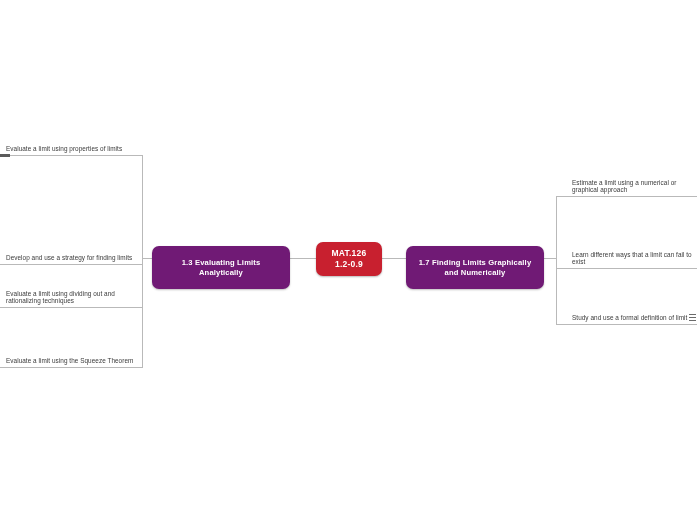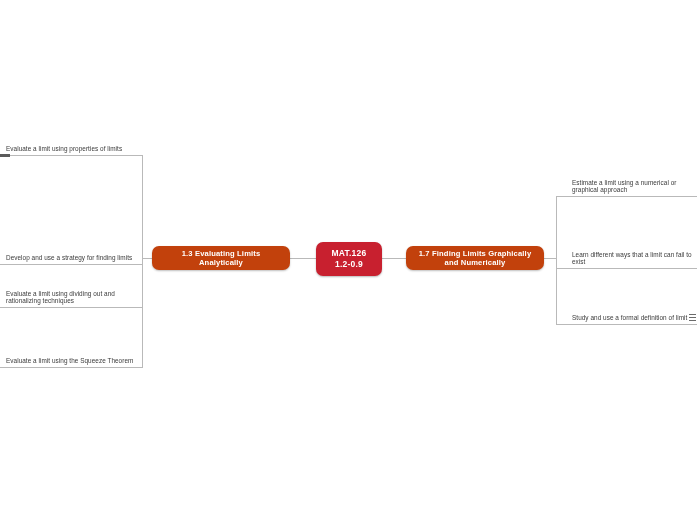--- a/index.html
+++ b/index.html
@@ -29,22 +29,22 @@
     font-weight:bold;
     line-height:11px;
     text-align:center;
     letter-spacing:.2px;
     white-space:pre-line;
   }
 
   
   .node-branch{
     position:absolute;
-    height:24px;
-    background:#c2410c;
+    height:43px;
+    background:#701a75;
     border-radius:7px;
     box-sizing:border-box;
     display:flex;align-items:center;justify-content:center;
     box-shadow:0 1px 2px rgba(0,0,0,.25);
     z-index:4;
   }
   .node-branch .txt{
     color:#ffffff;
     font-size:7.6px;
     font-weight:bold;

